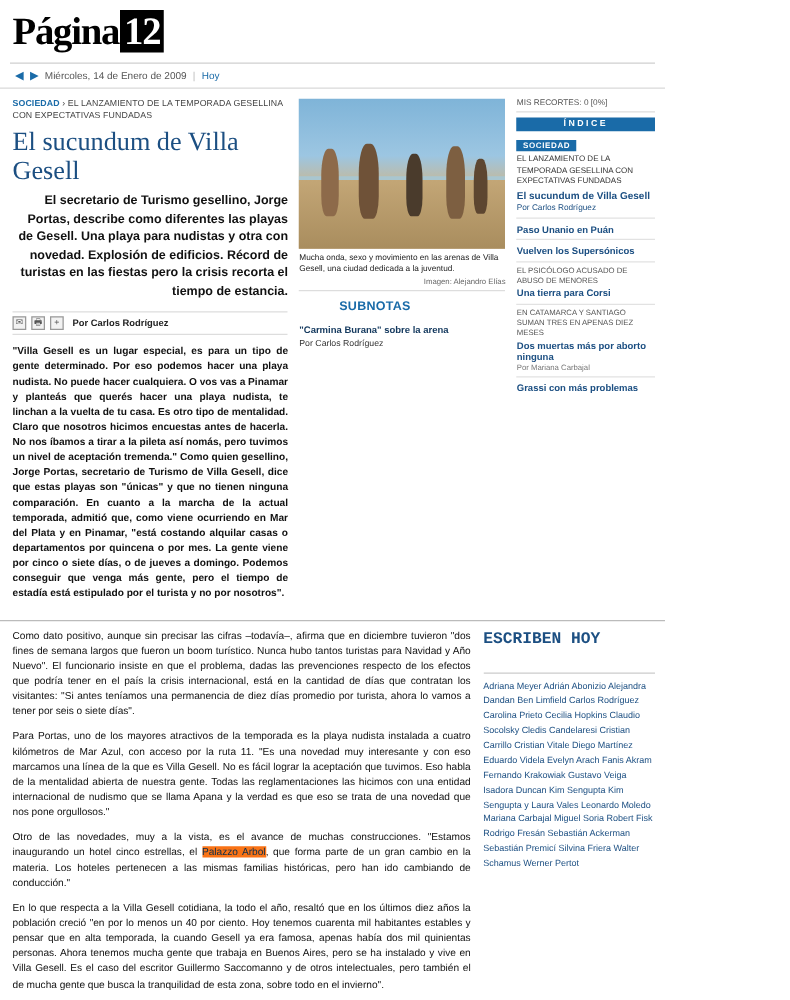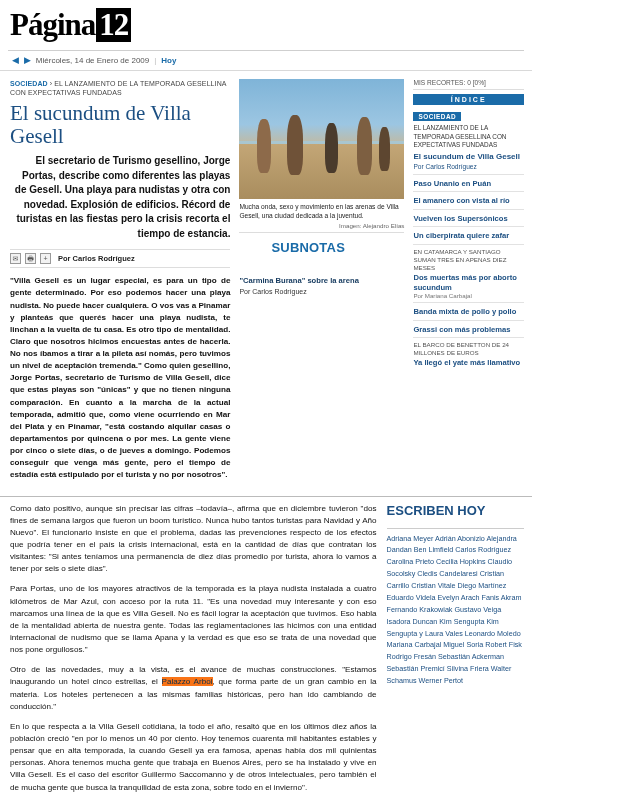--- a/index.html
+++ b/index.html
@@ -50,21 +50,21 @@
     align-items: center;
     gap: 5px;
     border-bottom: 1px solid #d9d9d9;
   }
   .datebar .arrow {
     color: #1a6ba8;
     font-size: 9px;
     cursor: pointer;
   }
   .datebar .sep { color: #bbb; }
-  .datebar a { color: #1a6ba8; text-decoration: none; font-weight: bold; }
+  .datebar a { color: #1a6ba8; text-decoration: none; }
 
   
   .wrap {
     display: flex;
     padding: 8px 8px 0 10px;
     gap: 9px;
   }
   .col-left { width: 295px; }
   .col-mid  { width: 165px; }
   .col-right{ width: 148px; }
@@ -169,24 +169,24 @@
   .photo-credit {
     font-size: 6.2px;
     color: #666;
     text-align: right;
     padding-top: 2px;
     border-bottom: 1px solid #ddd;
     padding-bottom: 3px;
   }
 
   .subnotas-title {
-    font-size: 13px;
+    font-size: 10px;
     color: #1a6ba8;
     font-weight: bold;
-    margin: 7px 0 21px 0;
+    margin: 7px 0 8px 0;
     letter-spacing: .2px;
     padding-left: 32px;
   }
   .subnota {
     font-size: 7.6px;
     line-height: 1.4;
     color: #1c4f82;
     margin-bottom: 2px;
   }
   .subnota b { color:#14395e; }
@@ -263,26 +263,26 @@
     display: flex;
     gap: 10px;
     padding: 6px 8px 0 10px;
     border-top: 1px solid #bbb;
     margin-top: 6px;
   }
   .lower-left { width: 440px; }
   .lower-right { width: 165px; }
 
   .escriben-title {
-    font-family: Liberation Sans, sans-serif;
+    font-family: Liberation Mono, monospace;
     font-size: 13px;
     color: #1c4f82;
     font-weight: bold;
     border-bottom: 1px solid #ccc;
-    padding-bottom: 10px;
+    padding-bottom: 20px;
     margin-bottom: 4px;
   }
   .escriben {
     font-size: 7.2px;
     line-height: 1.65;
     color: #1c4f82;
   }
 </style>
 </head>
 <body>
@@ -352,51 +352,36 @@
       <div class="idx-main">El sucundum de Villa Gesell</div>
       <div class="idx-by">Por Carlos Rodríguez</div>
 
       <div class="idx-item">
         <div class="k"></div>
         <div class="t">Paso Unanio en Puán</div>
         <div class="by"></div>
       </div>
       <div class="idx-item">
         <div class="k"></div>
-        <div class="t">El amanero con vista al río</div>
-        <div class="by"></div>
-      </div>
-      <div class="idx-item">
-        <div class="k"></div>
         <div class="t">Vuelven los Supersónicos</div>
         <div class="by"></div>
       </div>
       <div class="idx-item">
-        <div class="k"></div>
-        <div class="t">Un ciberpirata quiere zafar</div>
+        <div class="k">EL PSICÓLOGO ACUSADO DE ABUSO DE MENORES</div>
+        <div class="t">Una tierra para Corsi</div>
         <div class="by"></div>
       </div>
       <div class="idx-item">
         <div class="k">EN CATAMARCA Y SANTIAGO SUMAN TRES EN APENAS DIEZ MESES</div>
-        <div class="t">Dos muertas más por aborto sucundum</div>
+        <div class="t">Dos muertas más por aborto ninguna</div>
         <div class="by">Por Mariana Carbajal</div>
-      </div>
-      <div class="idx-item">
-        <div class="k"></div>
-        <div class="t">Banda mixta de pollo y pollo</div>
-        <div class="by"></div>
       </div>
       <div class="idx-item">
         <div class="k"></div>
         <div class="t">Grassi con más problemas</div>
-        <div class="by"></div>
-      </div>
-      <div class="idx-item">
-        <div class="k">EL BARCO DE BENETTON DE 24 MILLONES DE EUROS</div>
-        <div class="t">Ya llegó el yate más llamativo</div>
         <div class="by"></div>
       </div>
     </div>
   </div>
 
   <div class="lower">
     <div class="lower-left body-text">
       <p>Como dato positivo, aunque sin precisar las cifras –todavía–, afirma que en diciembre tuvieron "dos fines de semana largos que fueron un boom turístico. Nunca hubo tantos turistas para Navidad y Año Nuevo". El funcionario insiste en que el problema, dadas las prevenciones respecto de los efectos que podría tener en el país la crisis internacional, está en la cantidad de días que contratan los visitantes: "Si antes teníamos una permanencia de diez días promedio por turista, ahora lo vamos a tener por seis o siete días".</p>
       <p>Para Portas, uno de los mayores atractivos de la temporada es la playa nudista instalada a cuatro kilómetros de Mar Azul, con acceso por la ruta 11. "Es una novedad muy interesante y con eso marcamos una línea de la que es Villa Gesell. No es fácil lograr la aceptación que tuvimos. Eso habla de la mentalidad abierta de nuestra gente. Todas las reglamentaciones las hicimos con una entidad internacional de nudismo que se llama Apana y la verdad es que eso se trata de una novedad que nos pone orgullosos."</p>
       <p>Otro de las novedades, muy a la vista, es el avance de muchas construcciones. "Estamos inaugurando un hotel cinco estrellas, el <span class="hl">Palazzo Arbol</span>, que forma parte de un gran cambio en la materia. Los hoteles pertenecen a las mismas familias históricas, pero han ido cambiando de conducción."</p>

